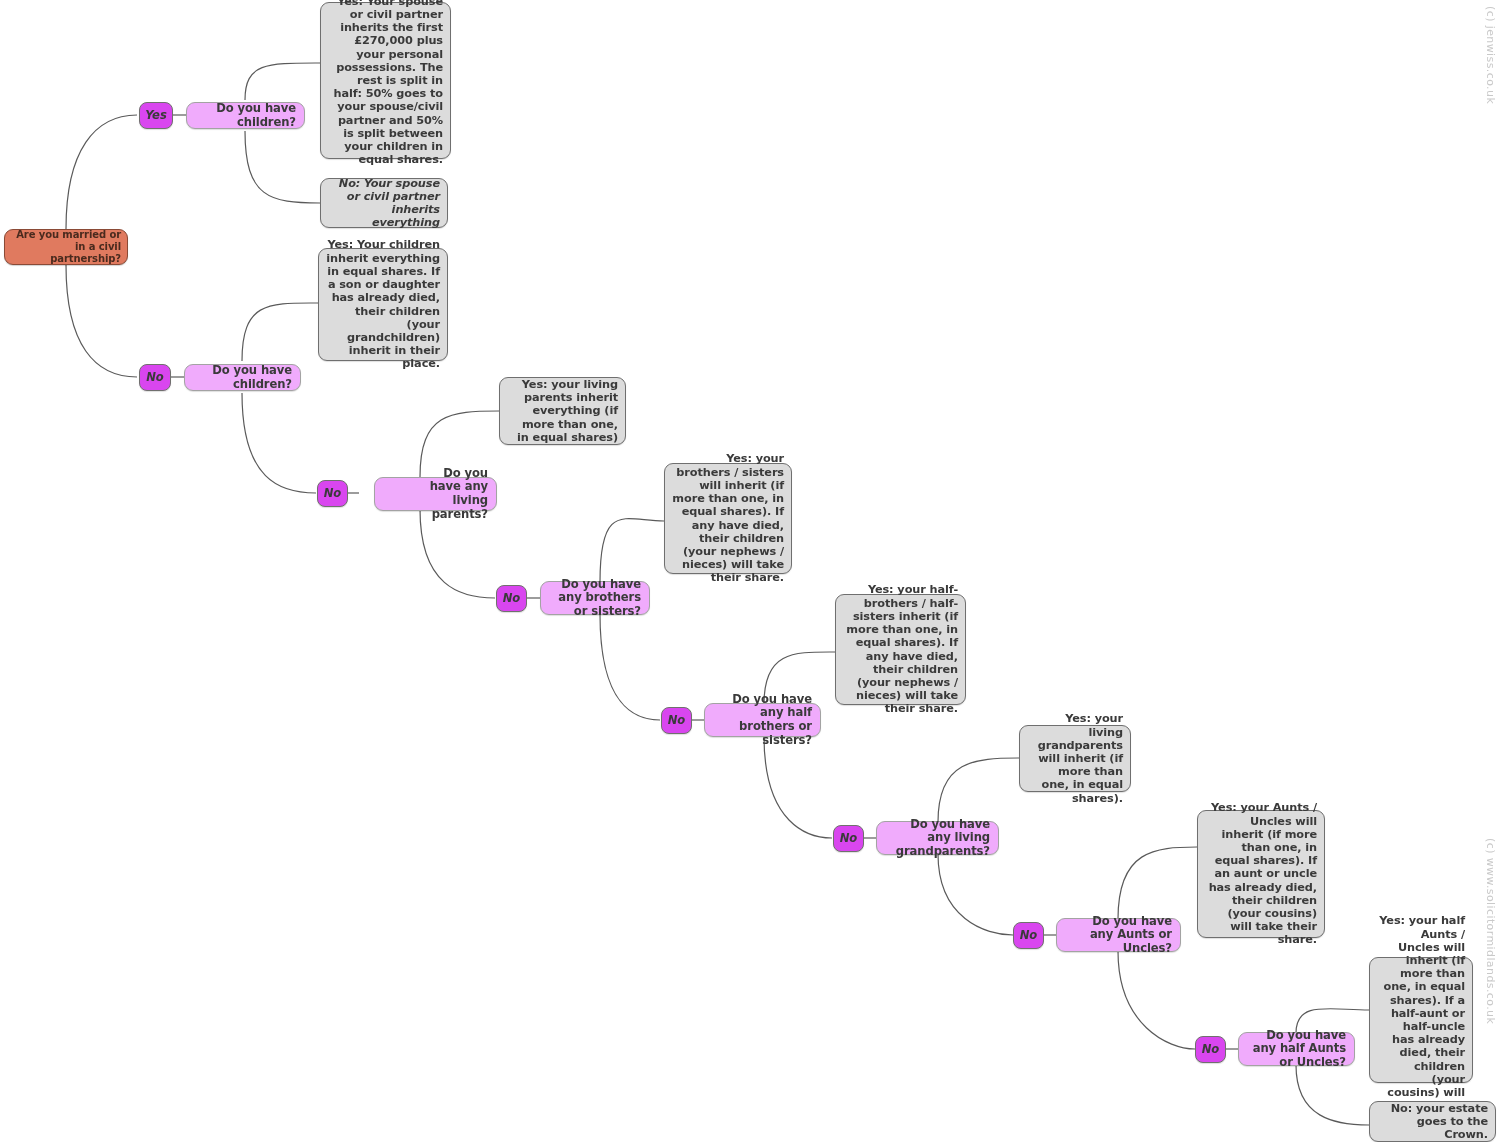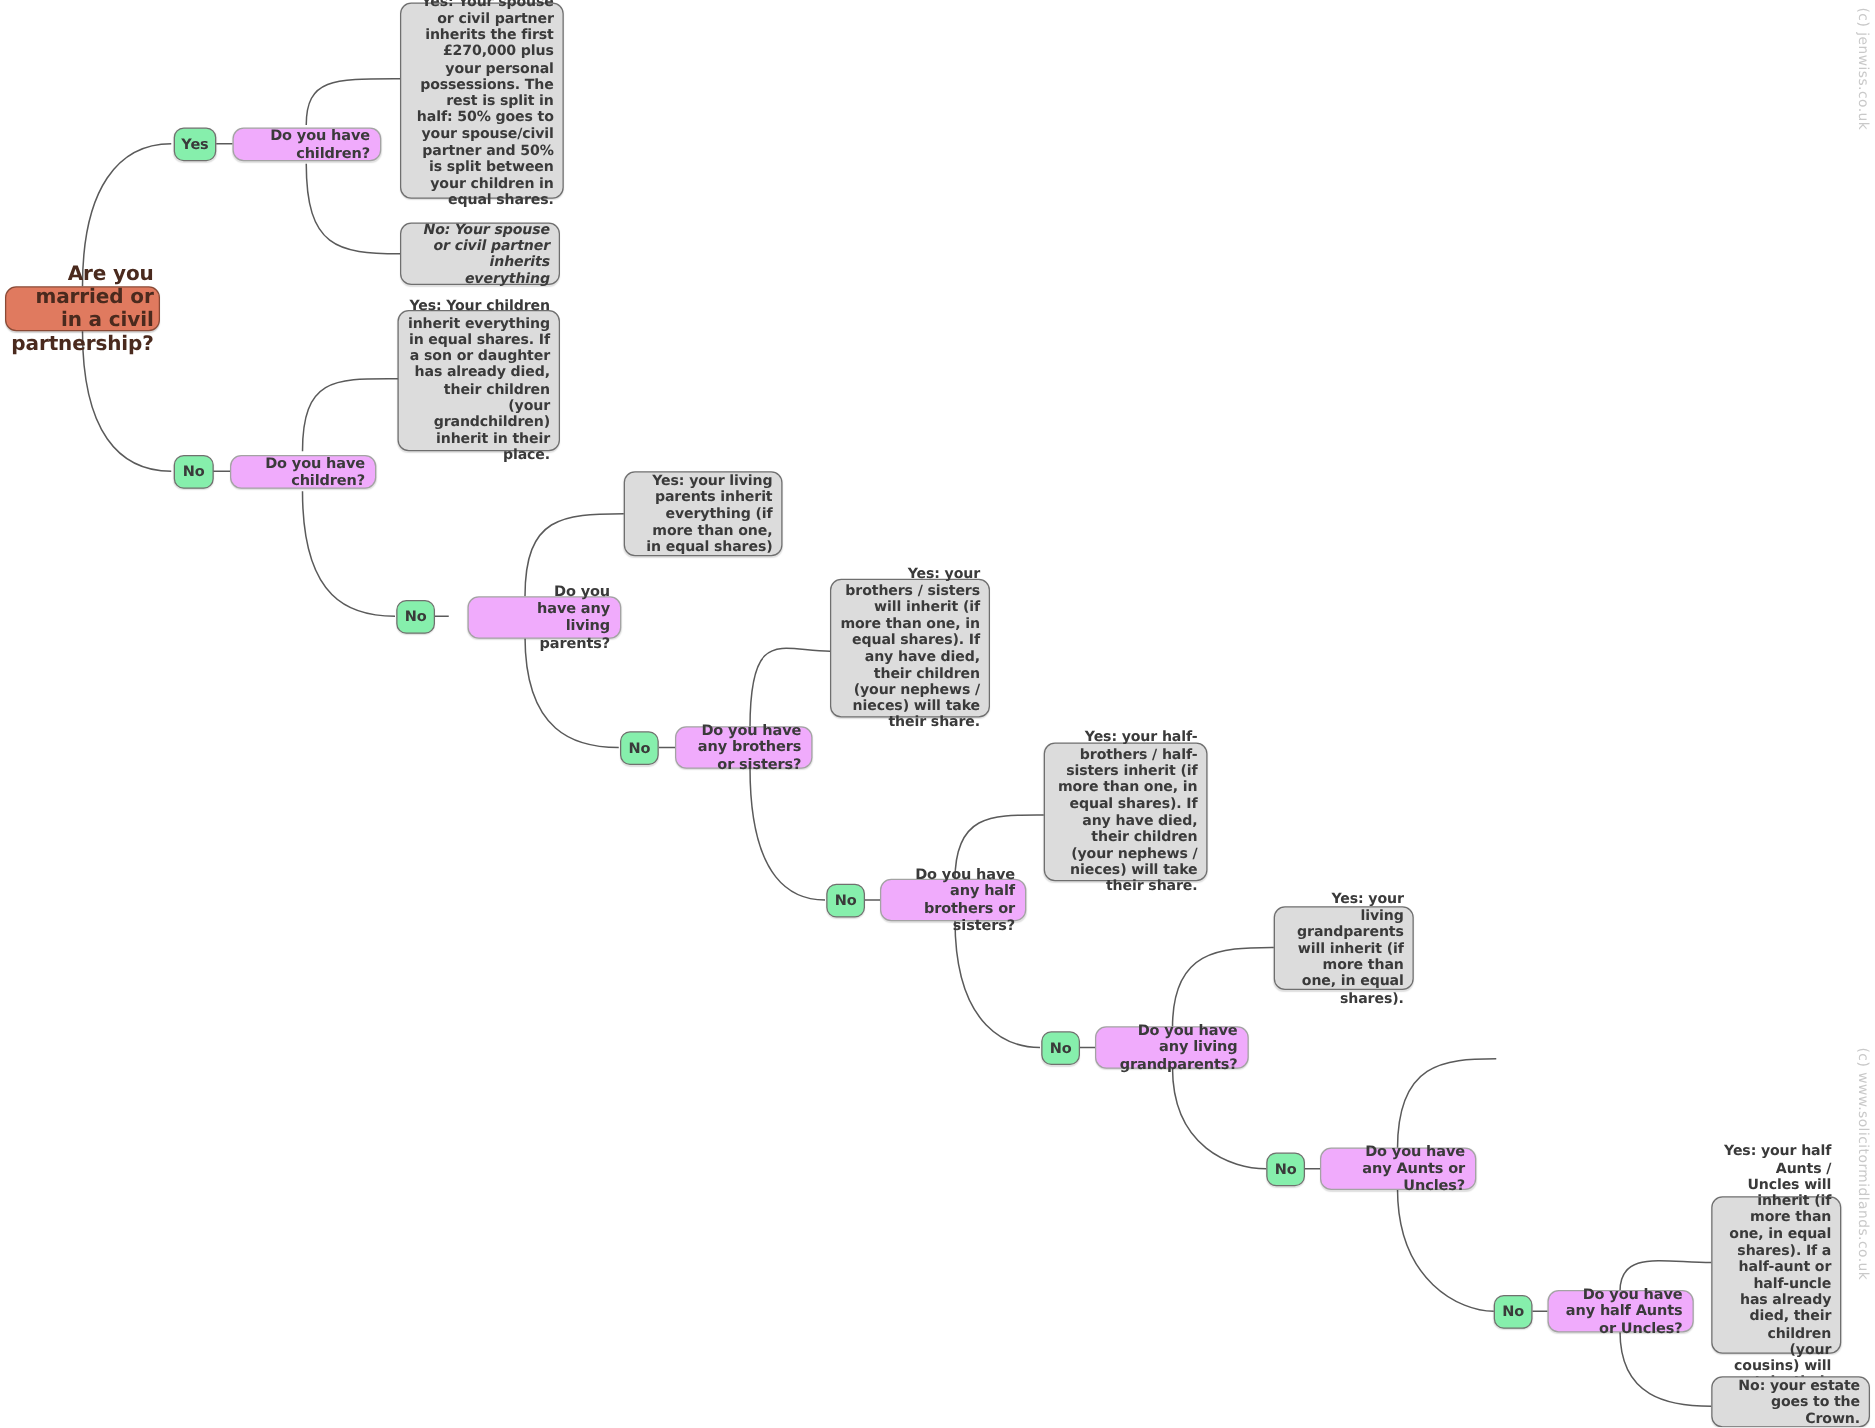--- a/index.html
+++ b/index.html
@@ -32,21 +32,21 @@
     font-weight:bold;
     line-height:1.17;
     letter-spacing:-0.1px;
     z-index:2;
   }
   
   .node.root{
     background:#e07a5f;
     border:1px solid #8a4a36;
     color:#4a2a1e;
-    font-size:16px;
+    font-size:10px;
     padding:4px 6px;
     box-shadow:0 1px 1px rgba(0,0,0,.18);
   }
   
   .node.question{
     background:#f0abfc;
     border:1px solid #a3a3a3;
     color:#3a3a3a;
     font-size:11.6px;
     padding:4px 8px;
@@ -56,26 +56,27 @@
   .node.answer{
     background:#dcdcdc;
     border:1px solid #6f6f6f;
     color:#3a3a3a;
     font-size:11.3px;
     padding:5px 7px;
     box-shadow:0 1px 1px rgba(0,0,0,.13);
   }
   
   .node.pill{
-    background:#86efac;
+    background:#d946ef;
     border:1px solid #70706e;
     color:#3a3a3a;
     font-size:11.6px;
     border-radius:8px;
     box-shadow:0 1px 1px rgba(0,0,0,.13);
+    font-style:italic;
   }
   .watermark{
     position:absolute;
     font-family:"DejaVu Sans","Liberation Sans",sans-serif;
     font-size:11px;
     color:#c9c9c9;
     white-space:nowrap;
     writing-mode:vertical-rl;
     text-orientation:mixed;
     letter-spacing:0.4px;
@@ -181,20 +182,21 @@
   <div class="node pill" style="left:833px;top:825px;width:31px;height:27px;">No</div>
 
   <div class="node question" style="left:876px;top:821px;width:123px;height:34px;">Do you have any living grandparents?</div>
 
   <div class="node answer" style="left:1019px;top:725px;width:112px;height:67px;">Yes: your living grandparents will inherit (if more than one, in equal shares).</div>
 
   <div class="node pill" style="left:1013px;top:922px;width:31px;height:27px;">No</div>
 
   <div class="node question" style="left:1056px;top:918px;width:125px;height:34px;">Do you have any Aunts or Uncles?</div>
 
+  <div class="node answer" style="left:1197px;top:810px;width:128px;height:128px;">Yes: your Aunts / Uncles will inherit (if more than one, in equal shares). If an aunt or uncle has already died, their children (your cousins) will take their share.</div>
 
   <div class="node pill" style="left:1195px;top:1036px;width:31px;height:27px;">No</div>
 
   <div class="node question" style="left:1238px;top:1032px;width:117px;height:34px;">Do you have any half Aunts or Uncles?</div>
 
   <div class="node answer" style="left:1369px;top:957px;width:104px;height:126px;">Yes: your half Aunts / Uncles will inherit (if more than one, in equal shares). If a half-aunt or half-uncle has already died, their children (your cousins) will take their share.</div>
 
   <div class="node answer" style="left:1369px;top:1101px;width:127px;height:41px;">No: your estate goes to the Crown.</div>
 
   <div class="watermark" style="right:3px;top:6px;">(c) jenwiss.co.uk</div>

